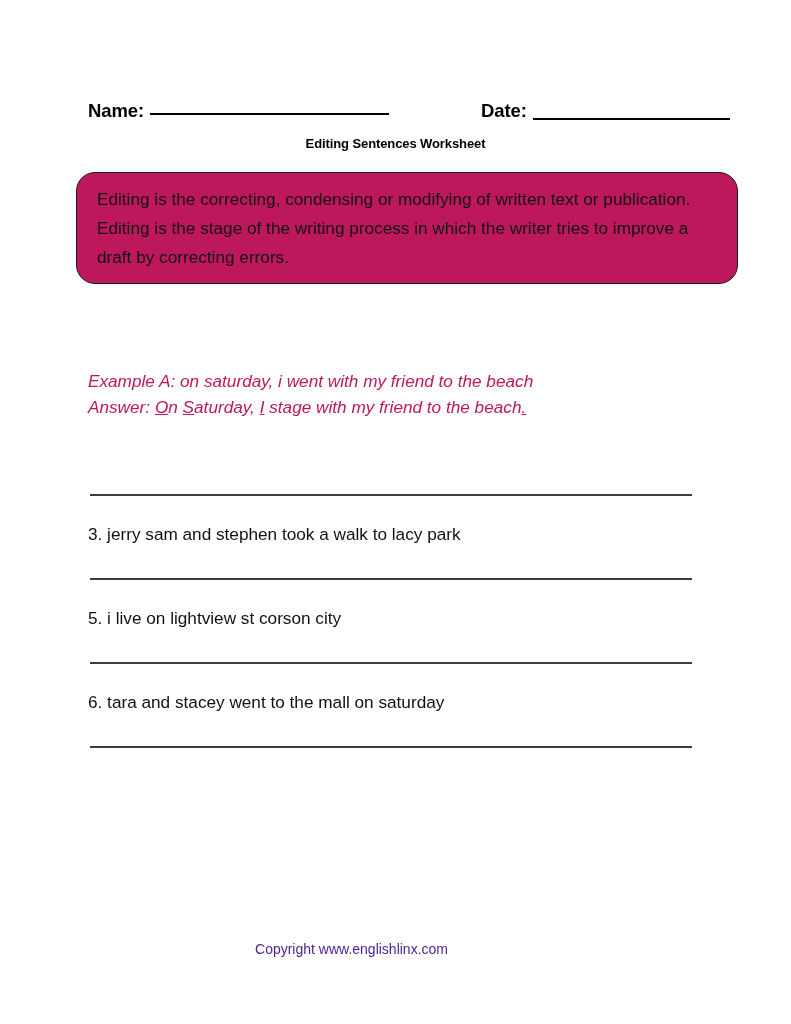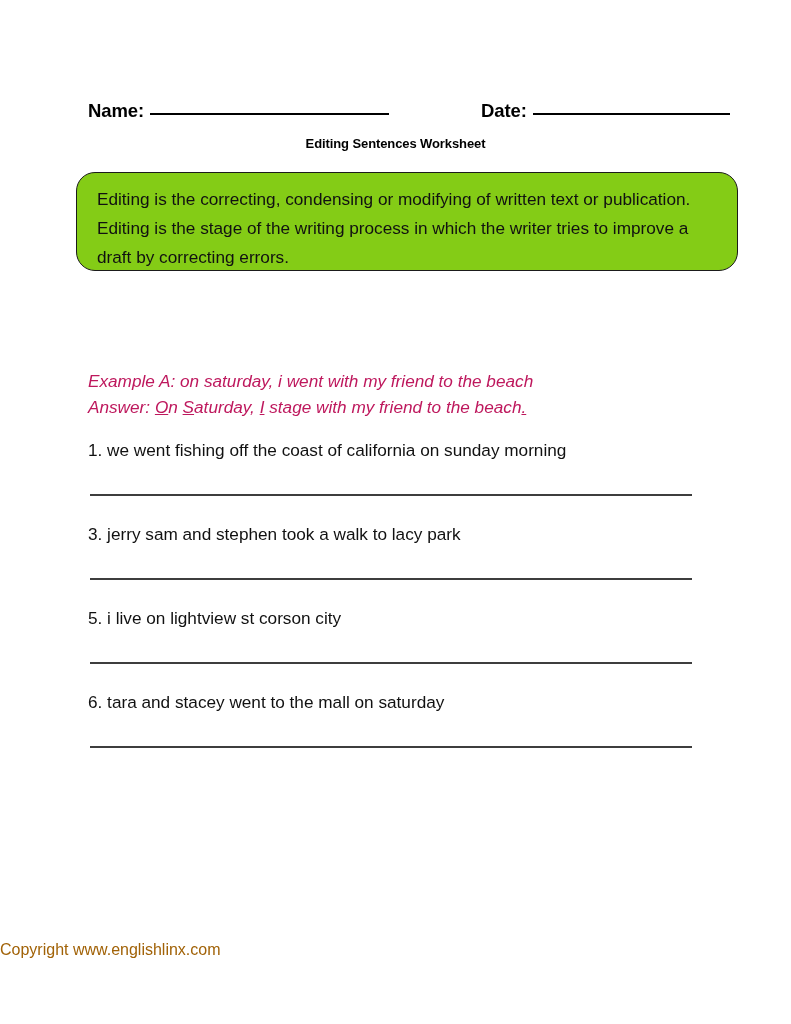--- a/index.html
+++ b/index.html
@@ -45,46 +45,46 @@
   }
   .field-rule {
     display: inline-block;
     height: 0;
     border-bottom: 2.6px solid #000000;
     margin-left: 6px;
     position: relative;
     top: -2px;
   }
   .field-name .field-rule { width: 239px; }
-  .field-date { margin-left: 92px; }
+  .field-date { margin-left: 92px; align-items: flex-end; }
   .field-date .field-rule { width: 197px; }
 
   
   .worksheet-title {
     position: absolute;
     left: 0;
     top: 136px;
     width: 791px;
     text-align: center;
     font-size: 13px;
     font-weight: bold;
     letter-spacing: -0.1px;
   }
 
   
   .definition-box {
     position: absolute;
     left: 76px;
     top: 172px;
     width: 662px;
-    height: 99px;
+    height: 112px;
     box-sizing: border-box;
     border: 1.8px solid #1b1b1b;
     border-radius: 19px;
-    background: #84cc16;
+    background: #be185d;
   }
   .definition-text {
     position: absolute;
     left: 20px;
     top: 12px;
     width: 620px;
     font-size: 17.2px;
     line-height: 29px;
     color: #111111;
   }
@@ -143,23 +143,23 @@
     height: 0;
     border-bottom: 2.2px solid #3d3d3d;
   }
 
   
   .footer {
     position: absolute;
     left: 0;
     top: 941px;
     width: 703px;
-    text-align: left;
-    font-size: 16px;
-    color: #a16207;
+    text-align: center;
+    font-size: 14px;
+    color: #4c1d95;
   }
 </style>
 </head>
 <body>
 
 <div class="page">
 
   <div class="header-row">
     <div class="field field-name">
       <span class="field-label">Name:</span>
@@ -182,21 +182,20 @@
     <div class="example-line">
       <span>Example A:</span><span> on saturday, i went with my friend to the beach</span>
     </div>
     <div class="answer-line">
       <span>Answer:</span><span id="answer-segments"><span> </span><span class="u">O</span><span>n </span><span class="u">S</span><span>aturday, </span><span class="u">I</span><span> stage with my friend to the beach</span><span class="u">.</span></span>
     </div>
   </div>
 
   <div class="questions" id="questions-list">
       <div class="question-item">
-        <div class="question-text">1. we went fishing off the coast of california on sunday morning</div>
         <div class="answer-rule"></div>
       </div>
       <div class="question-item">
         <div class="question-text">3. jerry sam and stephen took a walk to lacy park</div>
         <div class="answer-rule"></div>
       </div>
       <div class="question-item">
         <div class="question-text">5. i live on lightview st corson city</div>
         <div class="answer-rule"></div>
       </div>

